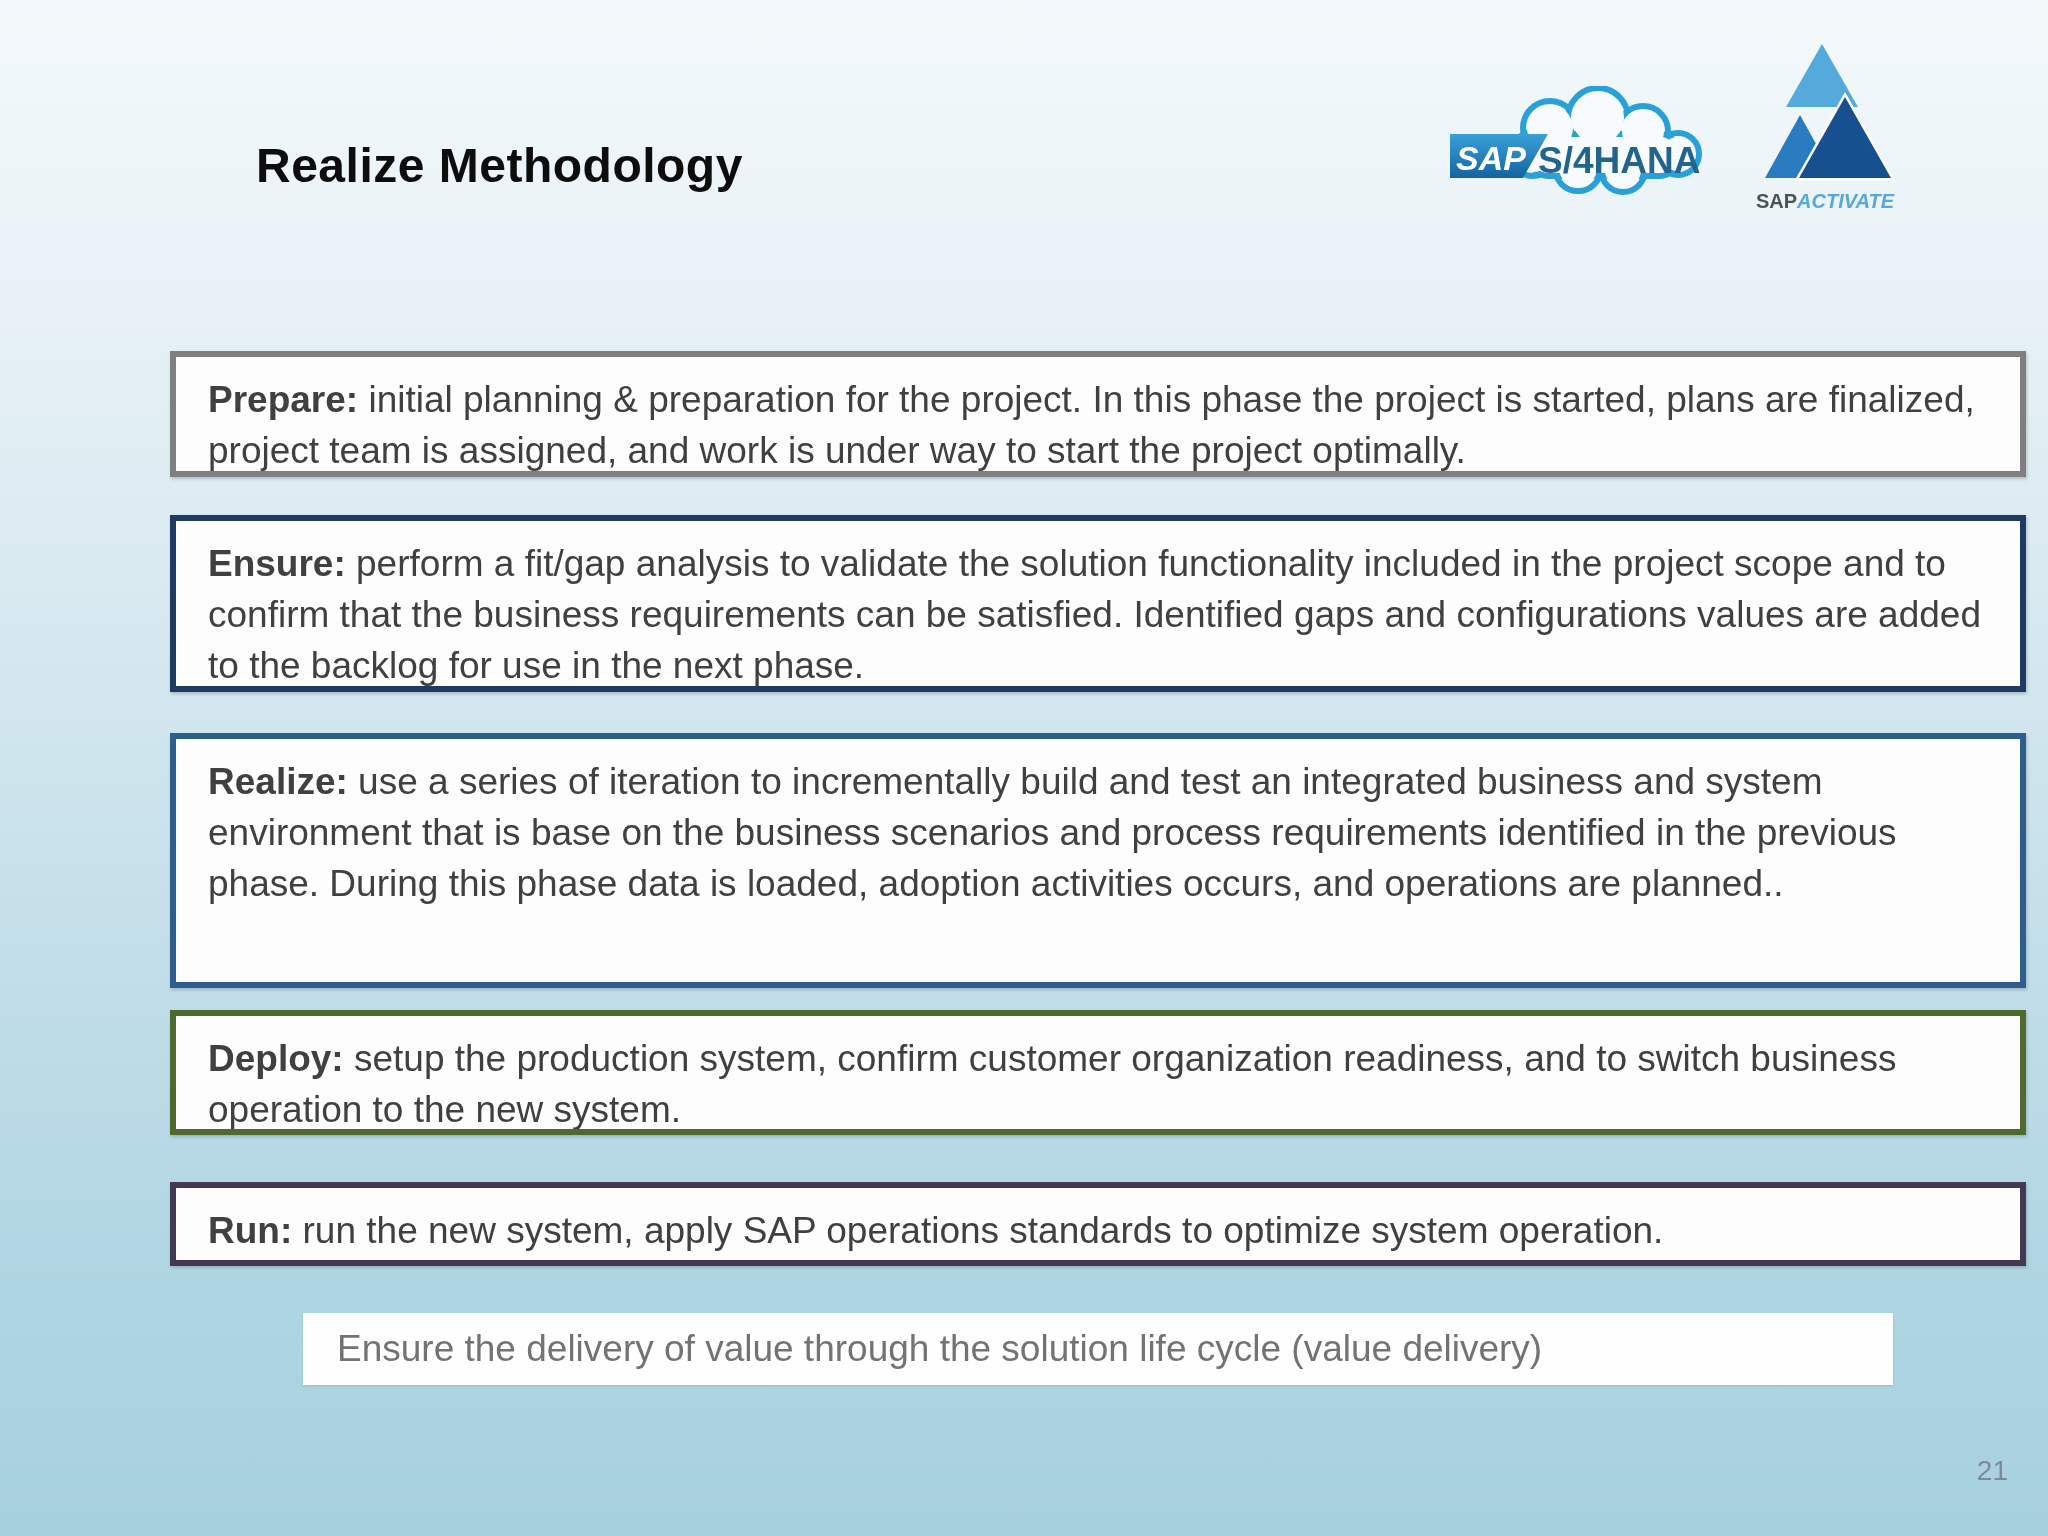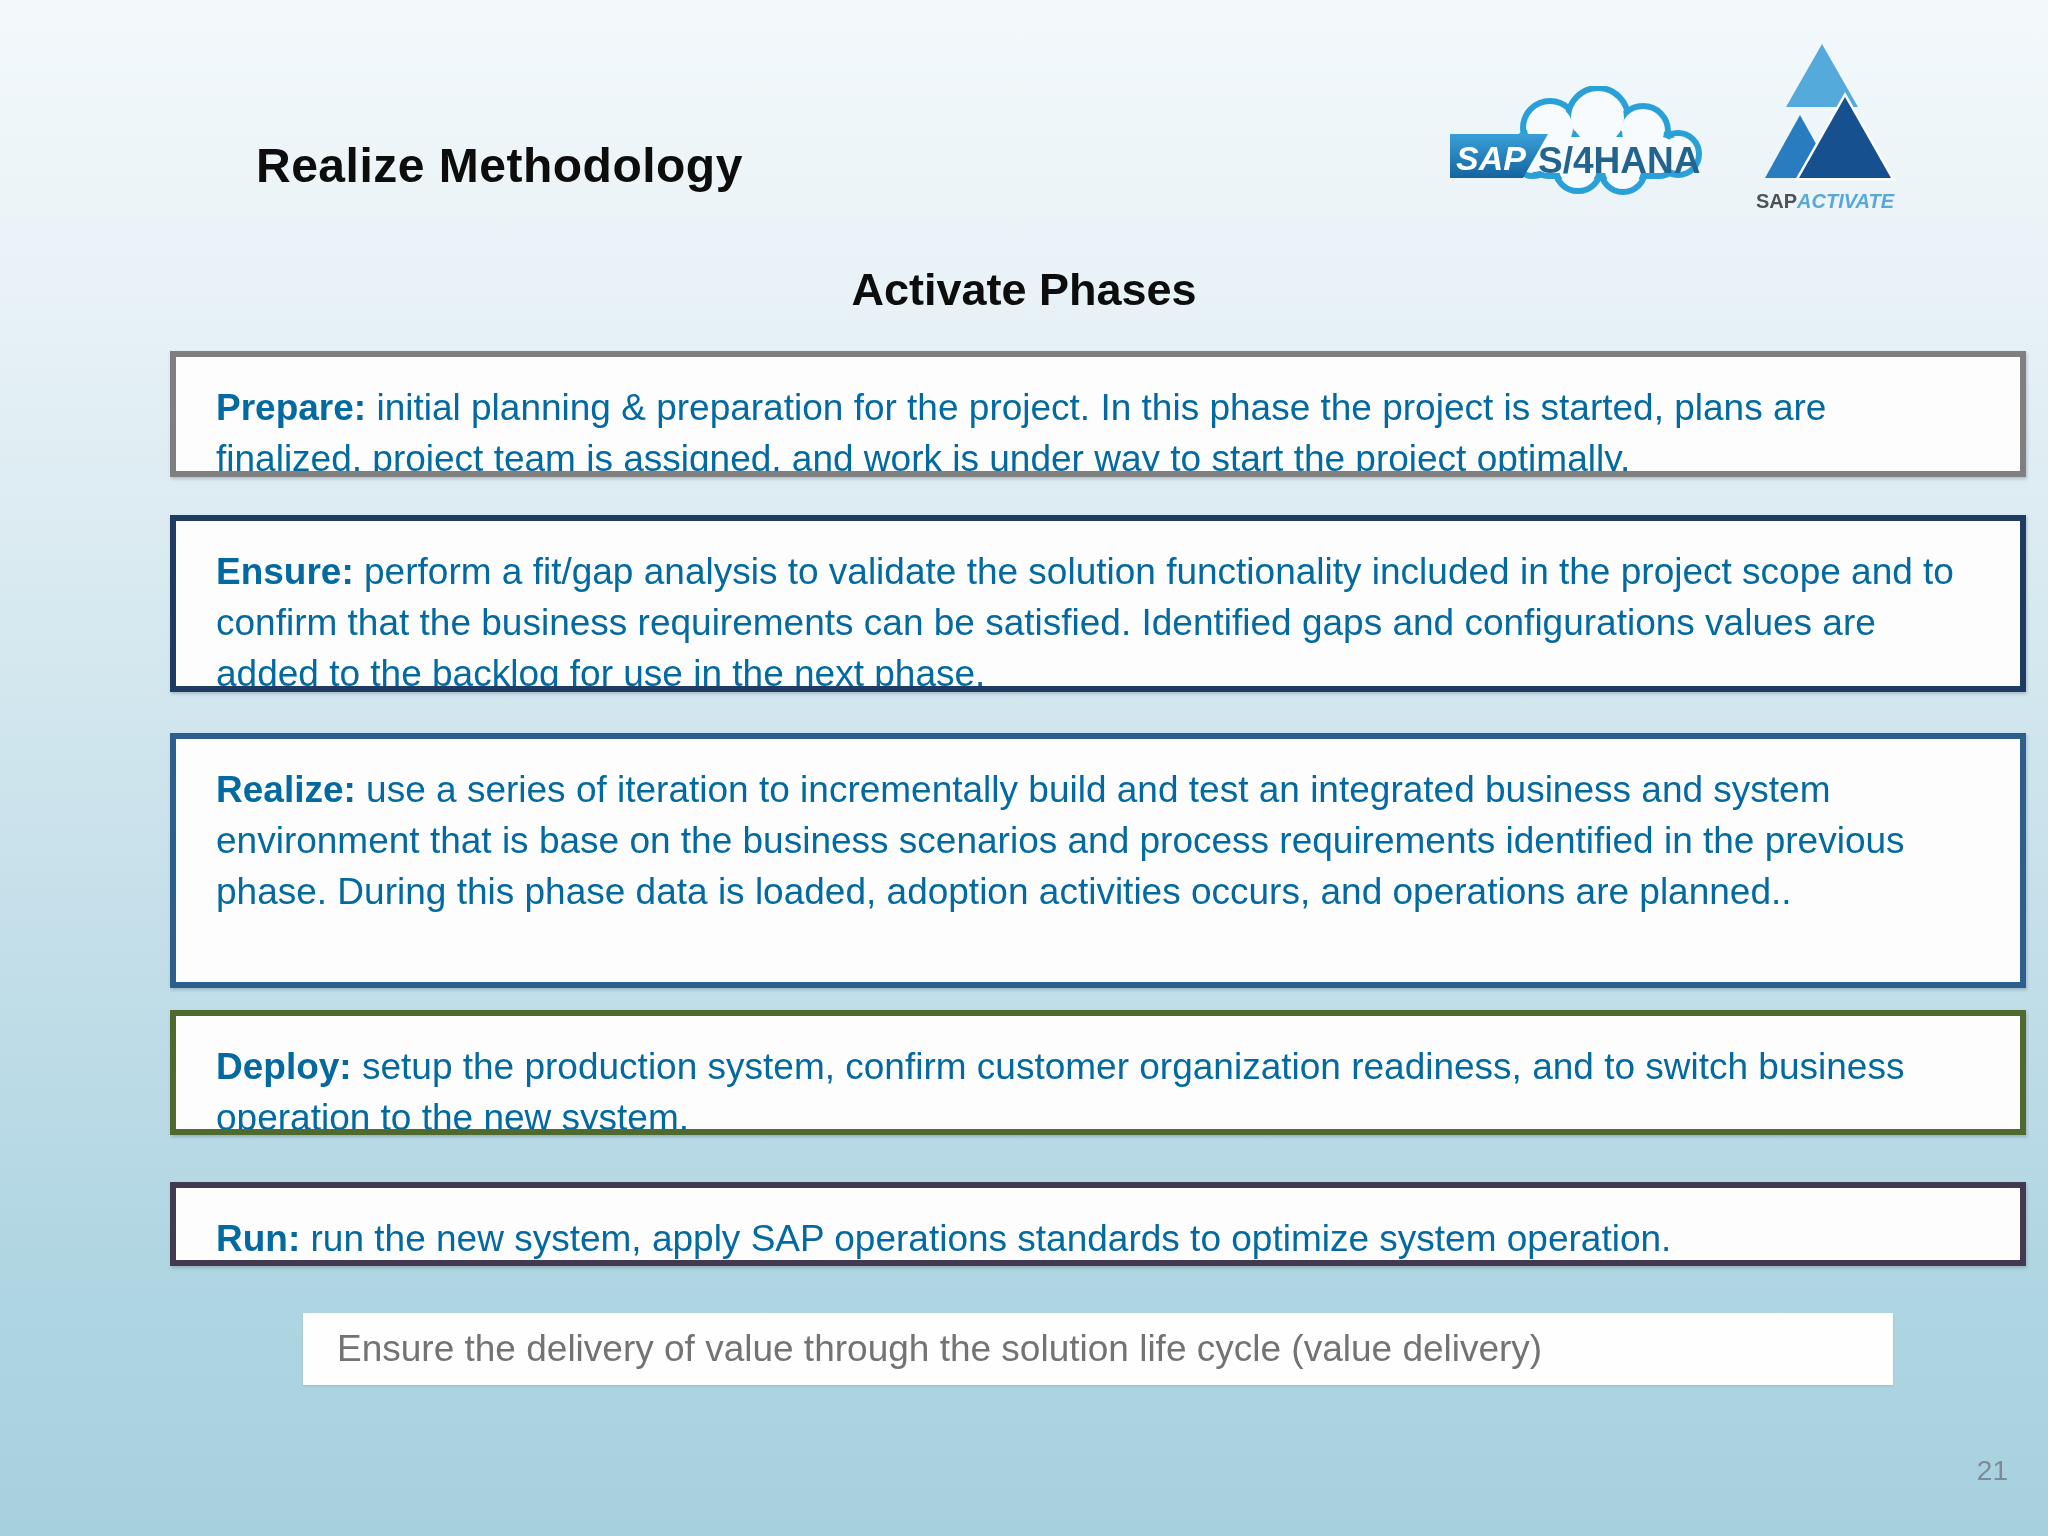--- a/index.html
+++ b/index.html
@@ -23,22 +23,22 @@
   }
   .phase-box{
     position:absolute;left:170px;width:1856px;
     background:#fdfdfd;
     border:6px solid #888;
     box-sizing:border-box;
     box-shadow:1px 2px 3px rgba(90,110,120,.35);
     overflow:hidden;
   }
   .phase-text{
-    margin:16px;padding:9px 26px 0 24px;
-    font-size:37px;line-height:51px;color:#0369a1;
+    margin:8px;padding:9px 26px 0 24px;
+    font-size:37px;line-height:51px;color:#404040;
   }
   .phase-text b{font-weight:bold;}
   #box-prepare{top:351px;height:126px;}
   #box-explore{top:515px;height:177px;}
   #box-realize{top:733px;height:255px;}
   #box-deploy{top:1010px;height:125px;}
   #box-run{top:1182px;height:84px;}
   .footer-bar{
     position:absolute;left:303px;top:1313px;width:1590px;height:72px;
     background:#fefefe;
@@ -103,21 +103,20 @@
 
   <svg class="activate-logo" viewBox="0 0 152 152">
     <polygon points="74,4 110,67 38,67" fill="#55aadc"></polygon>
     <polygon points="52,75 87,138 17,138" fill="#2a7cc0"></polygon>
     <polygon points="97,57 143,138 51,138" fill="#16508f" stroke="#ffffff" stroke-width="5" paint-order="stroke"></polygon>
   </svg>
   <div class="activate-wordmark">
     <span class="wm-sap">SAP</span><span class="wm-activate">ACTIVATE</span>
   </div>
 
-  <div class="section-heading">Activate Phases</div>
 
   <div class="phase-box" id="box-prepare" style="border-color: rgb(127, 127, 127);">
     <p class="phase-text"><b>Prepare:</b><span> initial planning &amp; preparation for the project. In this phase the project is started, plans are finalized, project team is assigned, and work is under way to start the project optimally.</span></p>
   </div>
 
   <div class="phase-box" id="box-explore" style="border-color: rgb(31, 59, 98);">
     <p class="phase-text"><b>Ensure:</b><span> perform a fit/gap analysis to validate the solution functionality included in the project scope and to confirm that the business requirements can be satisfied. Identified gaps and configurations values are added to the backlog for use in the next phase.</span></p>
   </div>
 
   <div class="phase-box" id="box-realize" style="border-color: rgb(46, 94, 142);">

